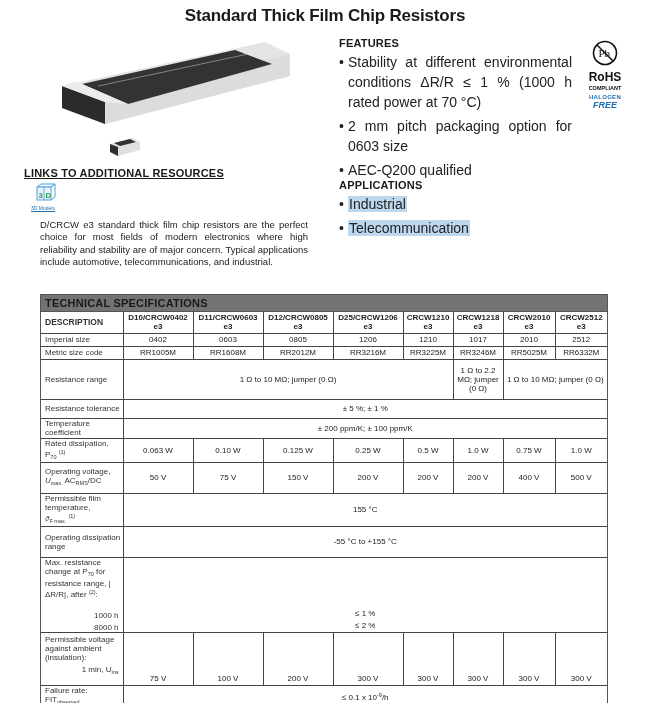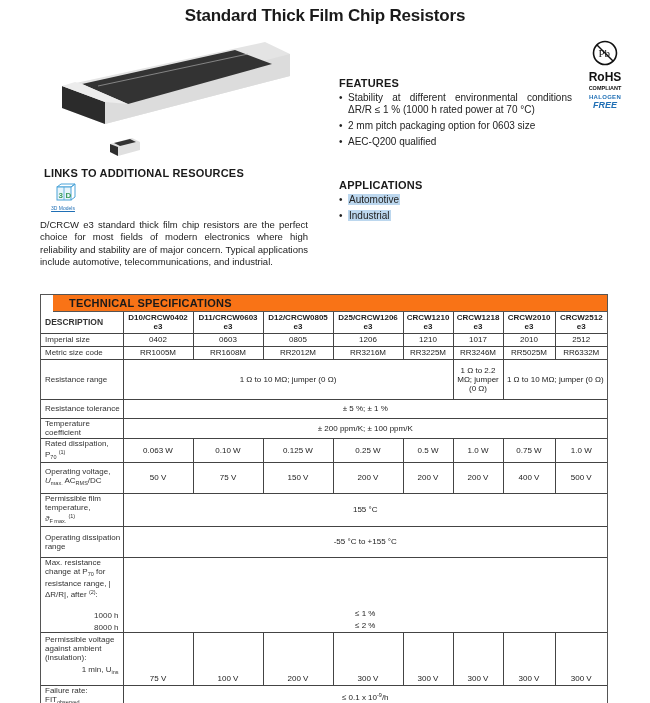--- a/index.html
+++ b/index.html
@@ -5,51 +5,51 @@
   html, body { margin: 0; padding: 0; background: #ffffff; }
   body { width: 650px; height: 703px; position: relative; overflow: hidden;
          font-family: "Liberation Sans", sans-serif; color: #1a1a1a; }
   .title { position: absolute; left: 0; top: 6px; width: 650px; text-align: center;
            font-size: 17px; font-weight: bold; letter-spacing: -0.2px; }
 
   
   .chip-img { position: absolute; left: 40px; top: 36px; width: 290px; height: 125px; }
 
   
-  .features { position: absolute; left: 339px; top: 37px; width: 270px; margin-top: 40px; }
+  .features { position: absolute; left: 339px; top: 37px; width: 270px; }
   .sec-head { font-weight: 900; font-size: 11px; letter-spacing: 0.2px; margin-bottom: 3px; }
   ul.bullets { list-style: none; margin: 0; padding: 0; }
-  ul.bullets li { position: relative; padding-left: 9px; font-size: 10px; line-height: 12px;
+  ul.bullets li { position: relative; padding-left: 9px; font-size: 14px; line-height: 20px;
                   margin-bottom: 4px; text-align: justify; color: #222; }
   ul.bullets li::before { content: "•"; position: absolute; left: 0; top: 0; }
   .link { color: #1f6fb5; text-decoration: underline; }
   .feat-list li:last-child { width: 268px; }
 
   .rohs { position: absolute; left: 570px; top: 40px; width: 70px; text-align: center; }
   .rohs-circle { width: 26px; height: 26px; margin: 0 auto; }
   .rohs-text { font-weight: bold; font-size: 12px; margin-top: 0px; color: #111; }
   .rohs-compliant { font-size: 5.5px; font-weight: bold; margin-top: 1px; color: #111; }
   .halogen { font-size: 6px; font-weight: bold; color: #1f6fb5; margin-top: 3px; letter-spacing: 0.3px; }
   .free { font-size: 9px; font-weight: 700; font-style: italic; color: #1f6fb5; }
 
   .applications { position: absolute; left: 339px; top: 151px; width: 280px; margin-top: 28px; }
   .app-list li { display: block; }
   .app-list li span.hl { background: #bcd7ee; padding: 0 1px; }
 
-  .links { position: absolute; left: 44px; top: 167px; width: 270px; }
+  .links { position: absolute; left: 24px; top: 167px; width: 270px; text-decoration: underline; }
   .links .sec-head { margin-bottom: 4px; }
   .model3d { width: 24px; margin-left: 9px; text-align: center; }
   .model3d-label { font-size: 5px; color: #1f6fb5; text-decoration: underline; white-space: nowrap; margin-left: -4px; }
   .desc { position: absolute; left: 40px; top: 219px; width: 268px; font-size: 9.5px; line-height: 12.3px;
           text-align: justify; color: #222; }
 
   
   .spec { position: absolute; left: 40px; top: 294px; width: 566px; border: 1px solid #555; }
-  .spec-head { background: #f97316; font-weight: 900; font-size: 11px; padding: 2px 16px; height: 12px; line-height: 12px;
-               border-bottom: 1px solid #555; letter-spacing: 0.2px; margin-left: 12px; }
+  .spec-head { background: #737373; font-weight: 900; font-size: 11px; padding: 2px 4px; height: 12px; line-height: 12px;
+               border-bottom: 1px solid #555; letter-spacing: 0.2px; }
   table.st { border-collapse: collapse; width: 566px; table-layout: fixed; }
   table.st td { border: 1px solid #444; font-size: 8px; line-height: 9px; text-align: center; vertical-align: middle;
                 padding: 0 2px; color: #222; }
   table.st td.lbl { text-align: left; padding-left: 4px; color: #333; }
   table.st tr:first-child td { border-top: none; }
   table.st td:first-child { border-left: none; }
   table.st td:last-child { border-right: none; }
   table.st tr:last-child td { border-bottom: none; }
   .hdr td { font-weight: bold; font-size: 7.8px; }
   .hdr td.lbl { font-size: 8.5px; font-weight: 900; }
@@ -93,22 +93,22 @@
   </svg>
   <div class="rohs-text">RoHS</div>
   <div class="rohs-compliant">COMPLIANT</div>
   <div class="halogen">HALOGEN</div>
   <div class="free">FREE</div>
 </div>
 
 <div class="applications">
   <div class="sec-head">APPLICATIONS</div>
   <ul class="bullets app-list">
-    <li><span class="hl">Automotive</span></li>
     <li><span class="hl">Industrial</span></li>
+    <li><span class="hl">Telecommunication</span></li>
   </ul>
 </div>
 
 <div class="links">
   <div class="sec-head">LINKS TO ADDITIONAL RESOURCES</div>
   <div class="model3d">
     <svg width="22" height="18" viewBox="0 0 22 18">
       <polygon points="3,4 7,1 21,1 17,4" fill="none" stroke="#4aa3d8" stroke-width="1"></polygon>
       <rect x="3" y="4" width="14" height="13" fill="#e8f4fb" stroke="#4aa3d8" stroke-width="1"></rect>
       <polyline points="17,4 21,1 21,14 17,17" fill="none" stroke="#4aa3d8" stroke-width="1"></polyline>

